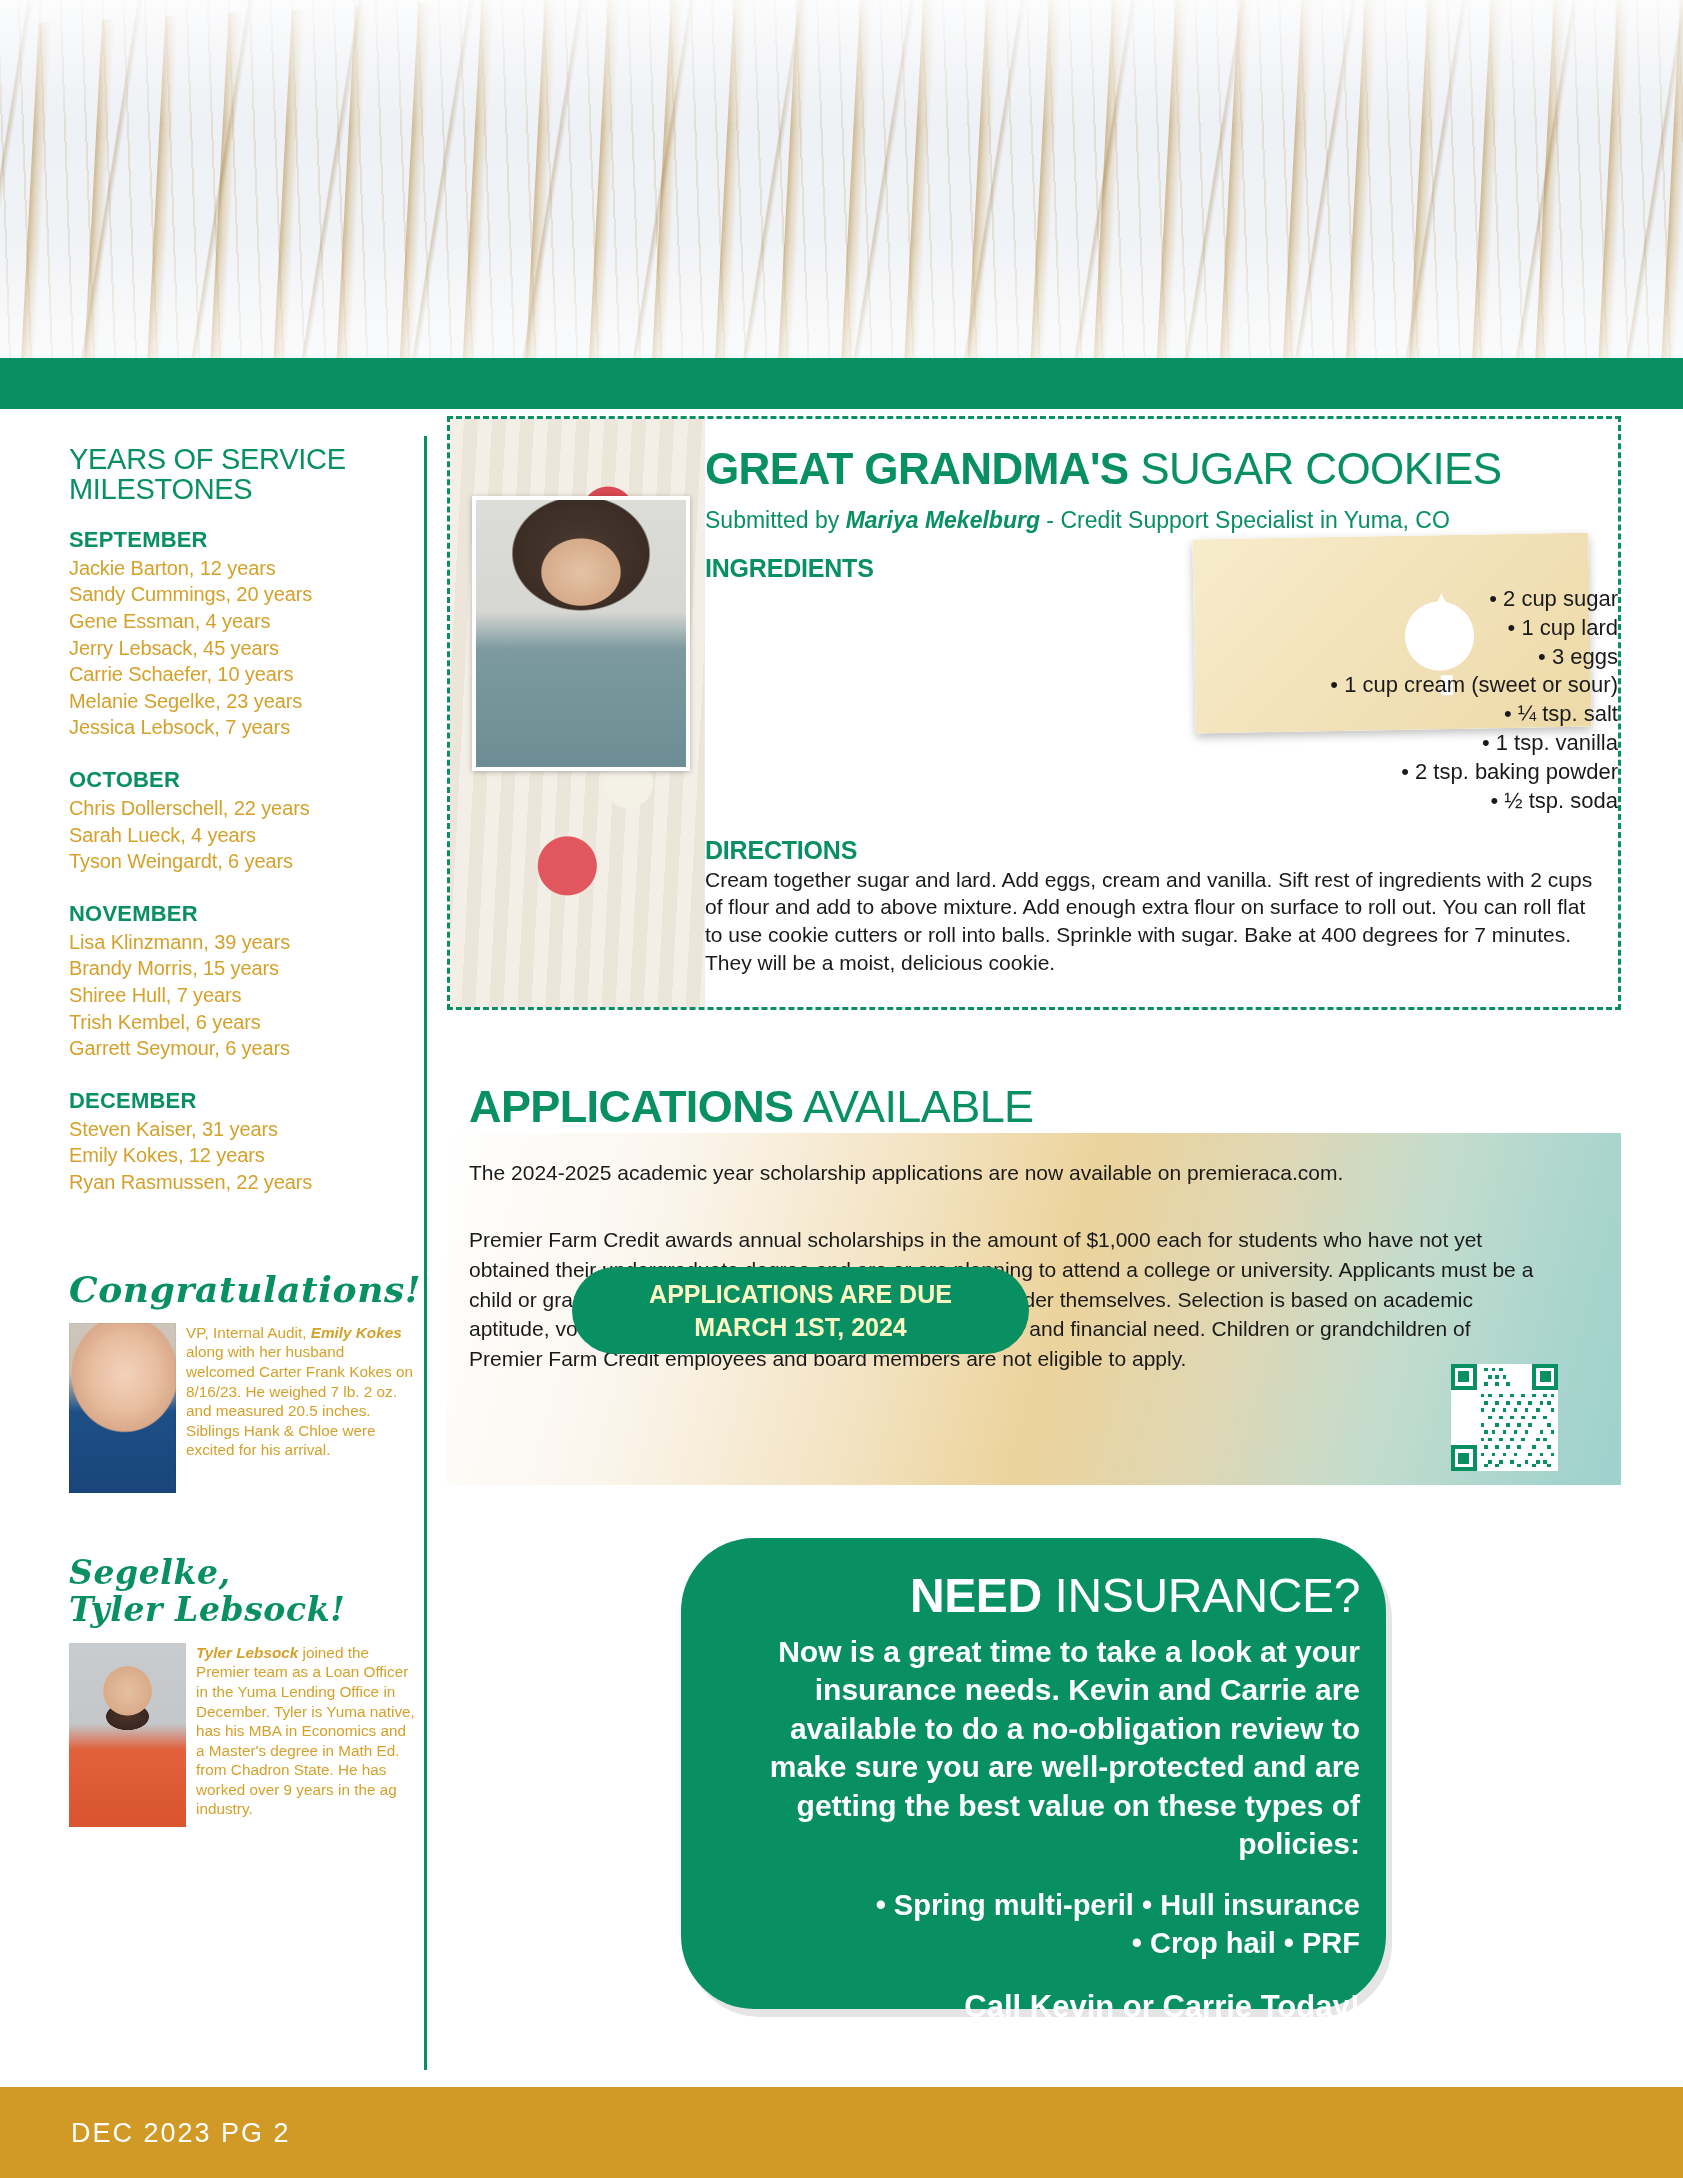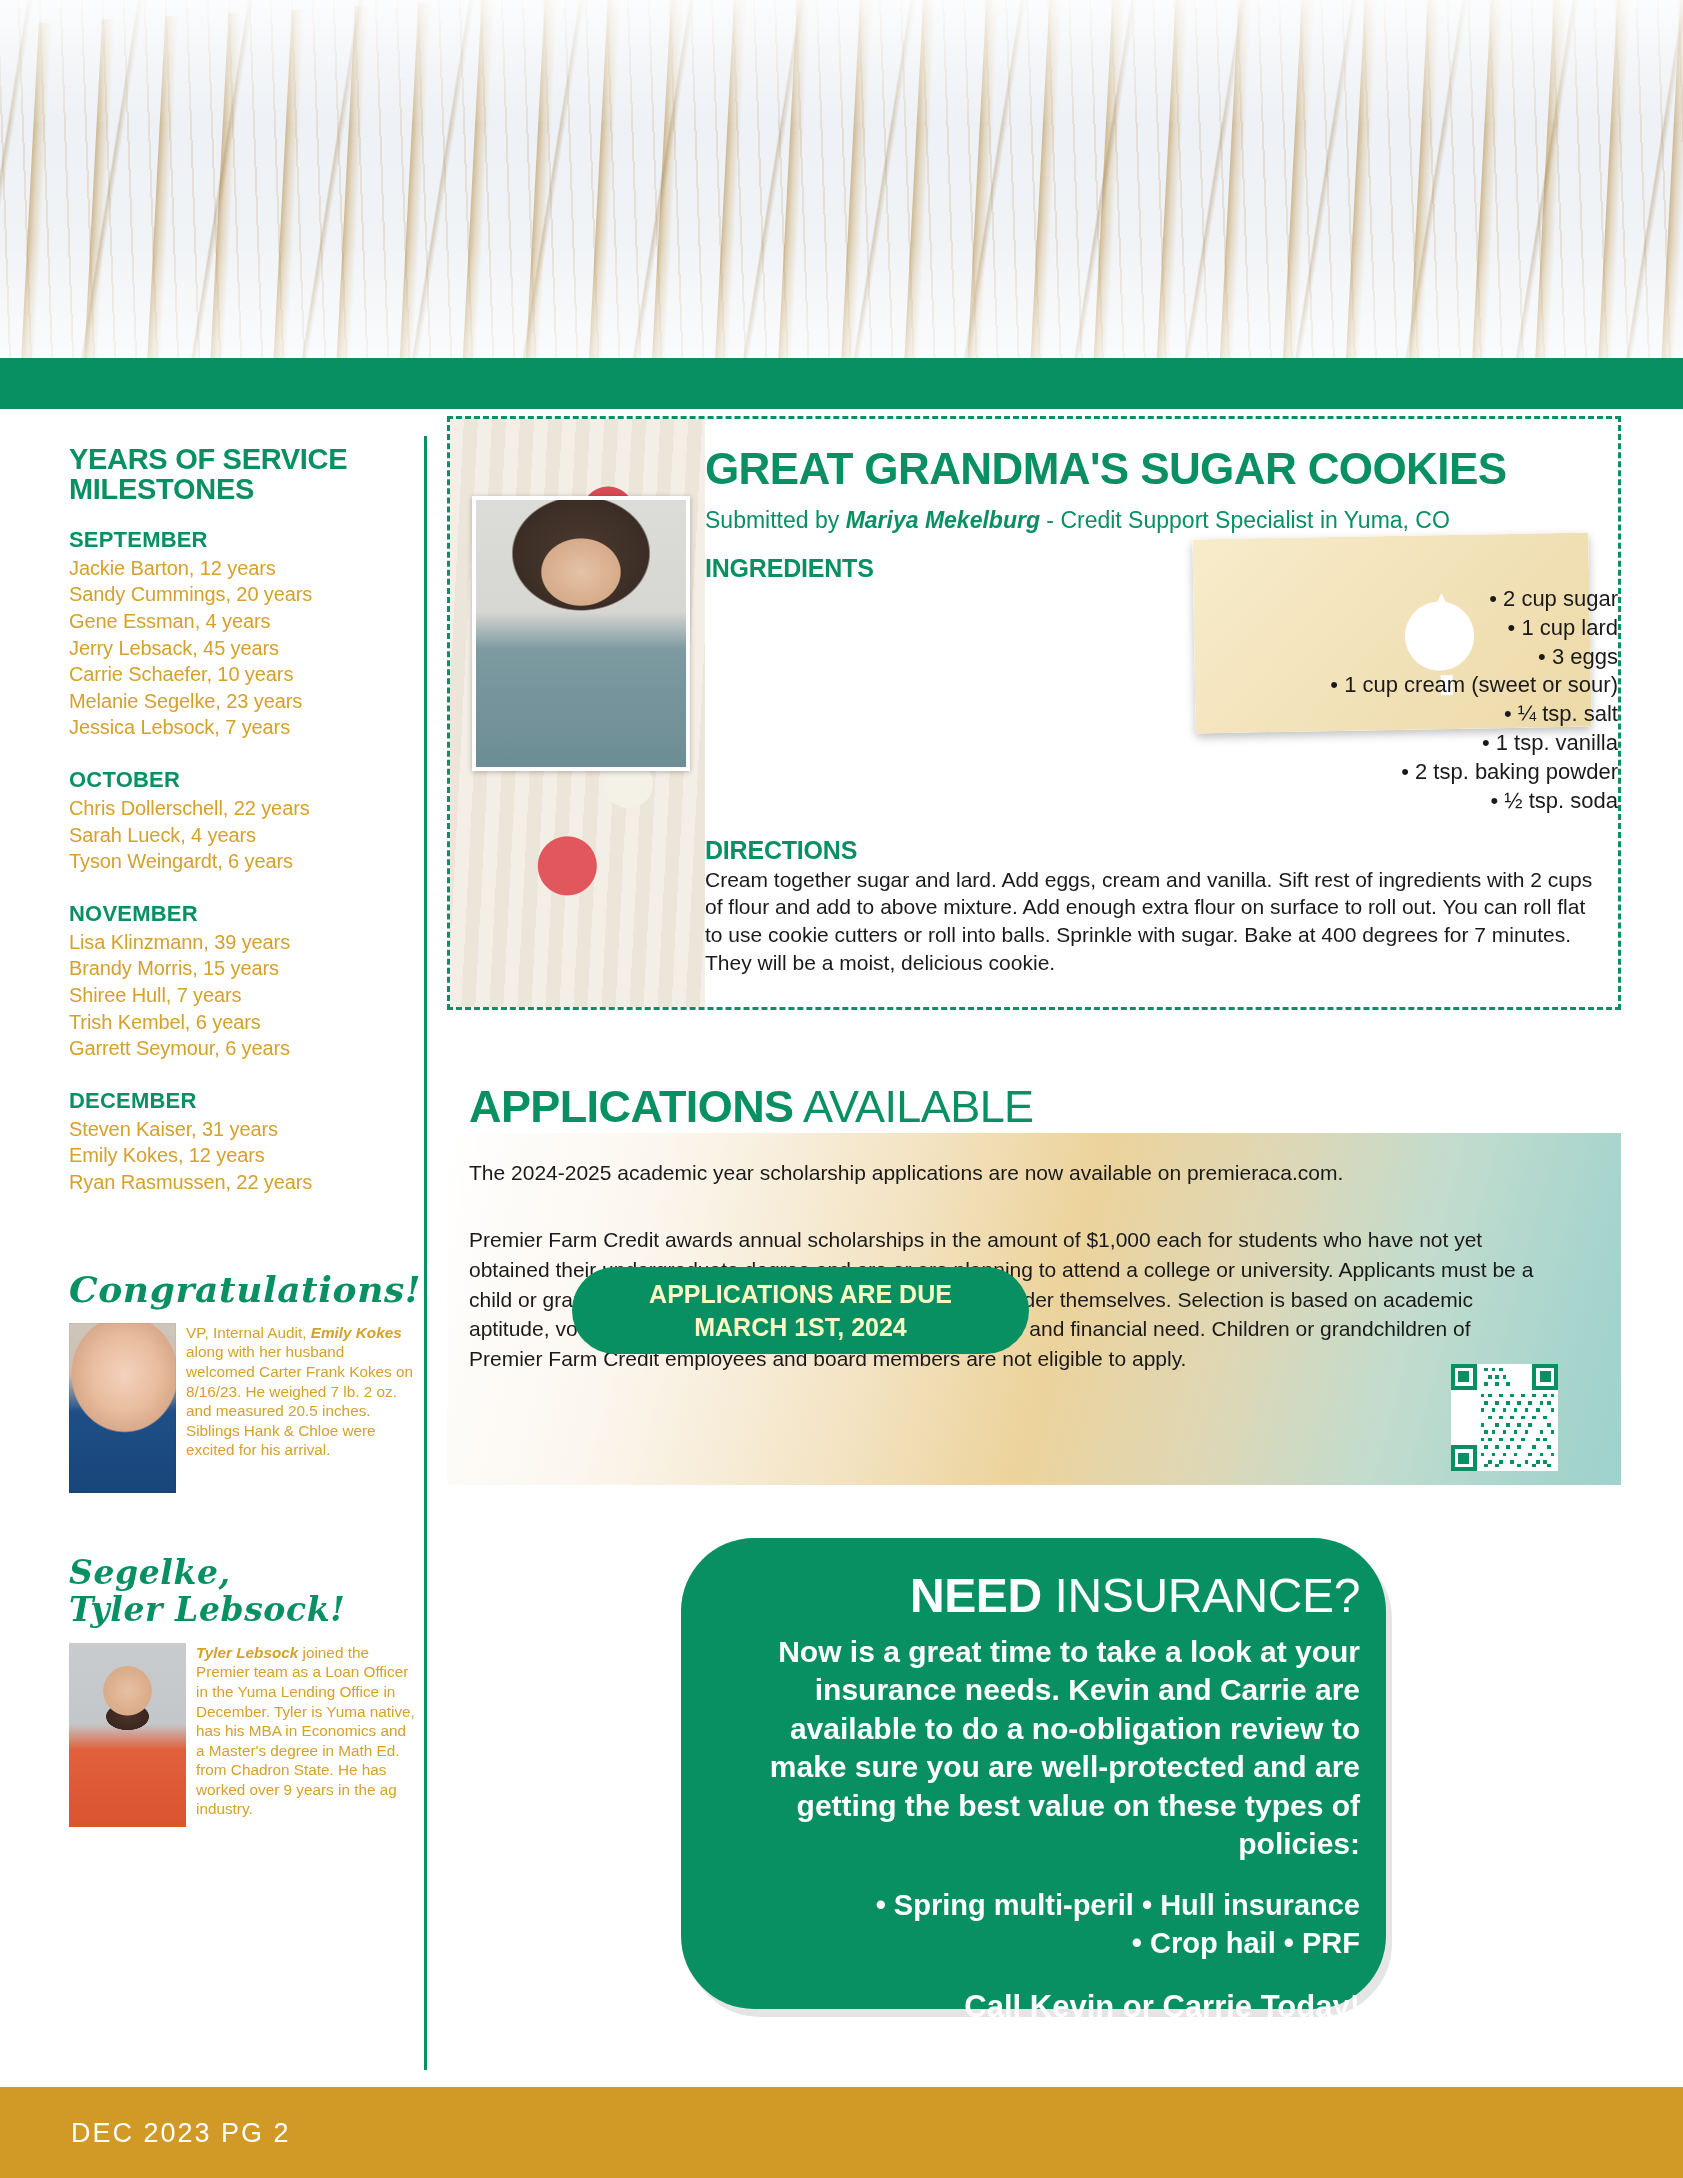--- a/index.html
+++ b/index.html
@@ -63,21 +63,21 @@
   #green-band {
     position:absolute; left:0; top:358px; width:1683px; height:51px;
     background:#089063;
   }
 
   
   #left-col {
     position:absolute; left:69px; top:444px; width:348px;
   }
   .side-title {
-    color:#089063; font-weight:bold; font-size:29px; line-height:1.05;
+    color:#089063; font-weight:normal; font-size:29px; line-height:1.05;
     letter-spacing:-0.3px;
   }
   .month-head {
     color:#089063; font-weight:bold; font-size:22px;
     margin-top:26px; margin-bottom:2px; letter-spacing:0.2px;
   }
   .month-head.first { margin-top:22px; }
   .svc-item {
     color:#d4a12b; font-size:20px; line-height:1.33; letter-spacing:-0.1px;
   }
@@ -167,21 +167,21 @@
   }
   #recipe .dough-photo .trunk {
     position:absolute; left:62.2%; top:72%;
     width:12px;height:20px;background:#ffffff;
   }
   #recipe .content { position:absolute; left:255px; top:0; right:0; bottom:0; }
   .recipe-title {
     margin-top:28px; font-size:44px; font-weight:bold;
     color:#089063; letter-spacing:-0.6px; line-height:1;
   }
-  .recipe-title .lite { font-weight:bold;text-align:center; }
+  .recipe-title .lite { font-weight:normal;text-align:center; }
   .submitted {
     margin-top:16px; font-size:23px; color:#089063;
   }
   .submitted b { font-style:italic; font-weight:bold; }
   .sec-head {
     margin-top:20px; color:#089063; font-weight:bold; font-size:25px;
     letter-spacing:-0.2px;
   }
   .ing-list { margin-top:2px; }
   .ing-list li {

